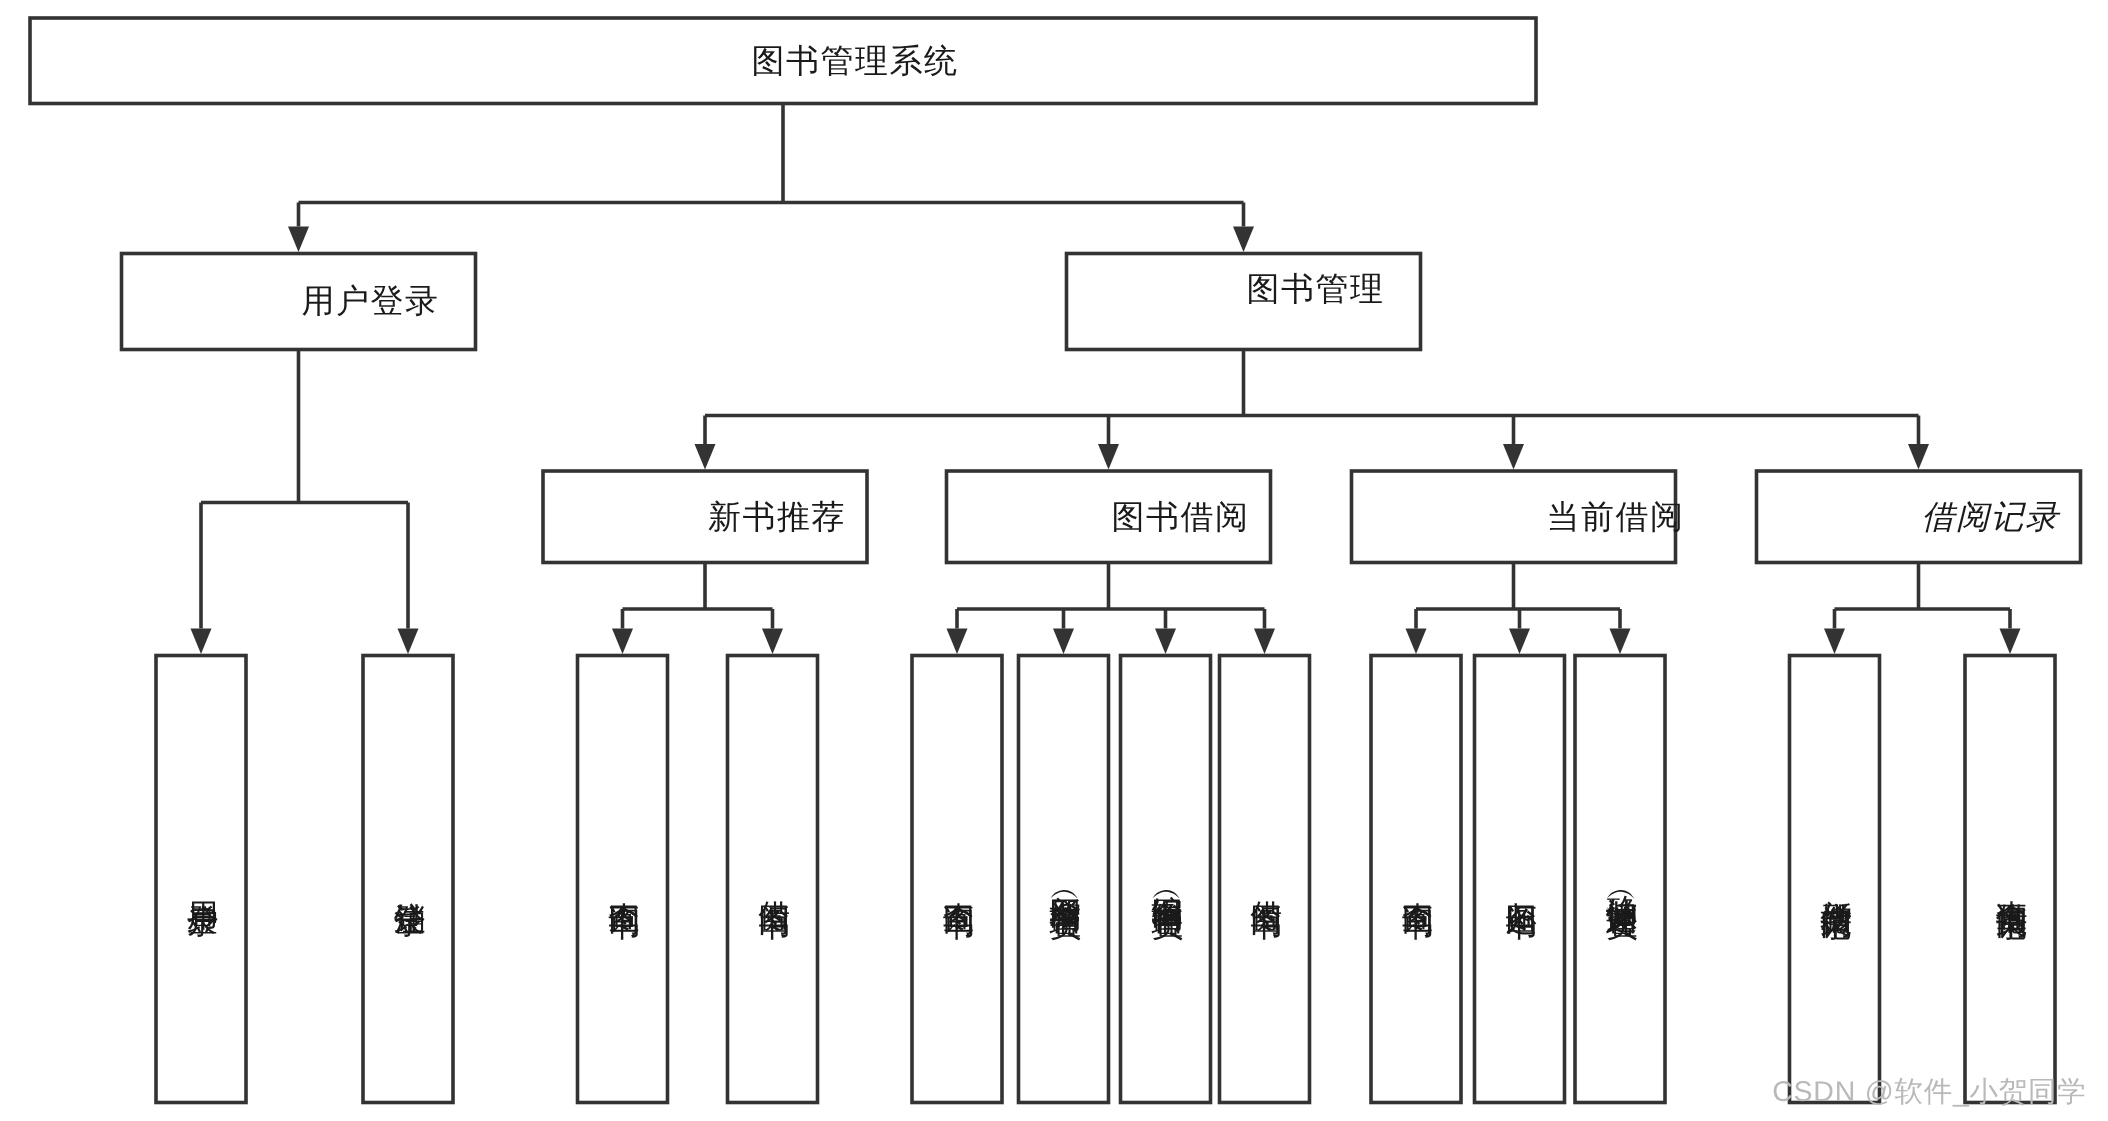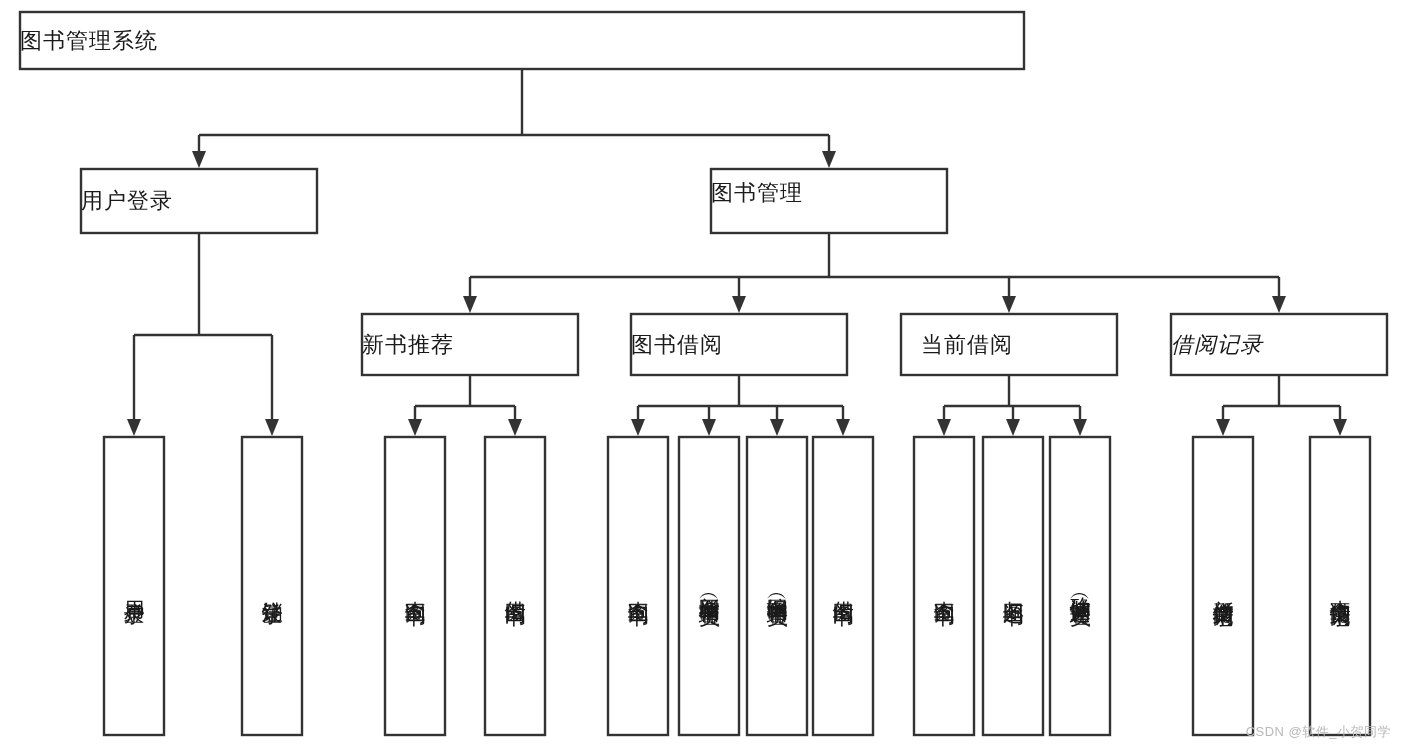--- a/index.html
+++ b/index.html
@@ -52,35 +52,36 @@
     line-height: 1.06;
     color: #1a1a1a;
     letter-spacing: 1.5px;
     white-space: nowrap;
     font-family: "Liberation Sans", "DejaVu Sans", sans-serif;
   }
   .hlabel-wrap {
     position: absolute;
     display: flex;
     align-items: center;
-    justify-content: flex-start;
+    justify-content: center;
     pointer-events: none;
+    padding-left: 48px;
   }
   .hlabel-text {
     font-size: 22px;
     color: #1a1a1a;
     letter-spacing: 1px;
     white-space: nowrap;
     font-family: "Liberation Sans", "DejaVu Sans", sans-serif;
   }
   #watermark {
     position: absolute;
     right: 14px;
     bottom: 6px;
-    font-size: 13px;
+    font-size: 19px;
     color: #b9b9b9;
     letter-spacing: 0.5px;
     white-space: nowrap;
     font-family: "Liberation Sans", "DejaVu Sans", sans-serif;
   }
 </style>
 </head>
 <body>
 
 <div id="page">

